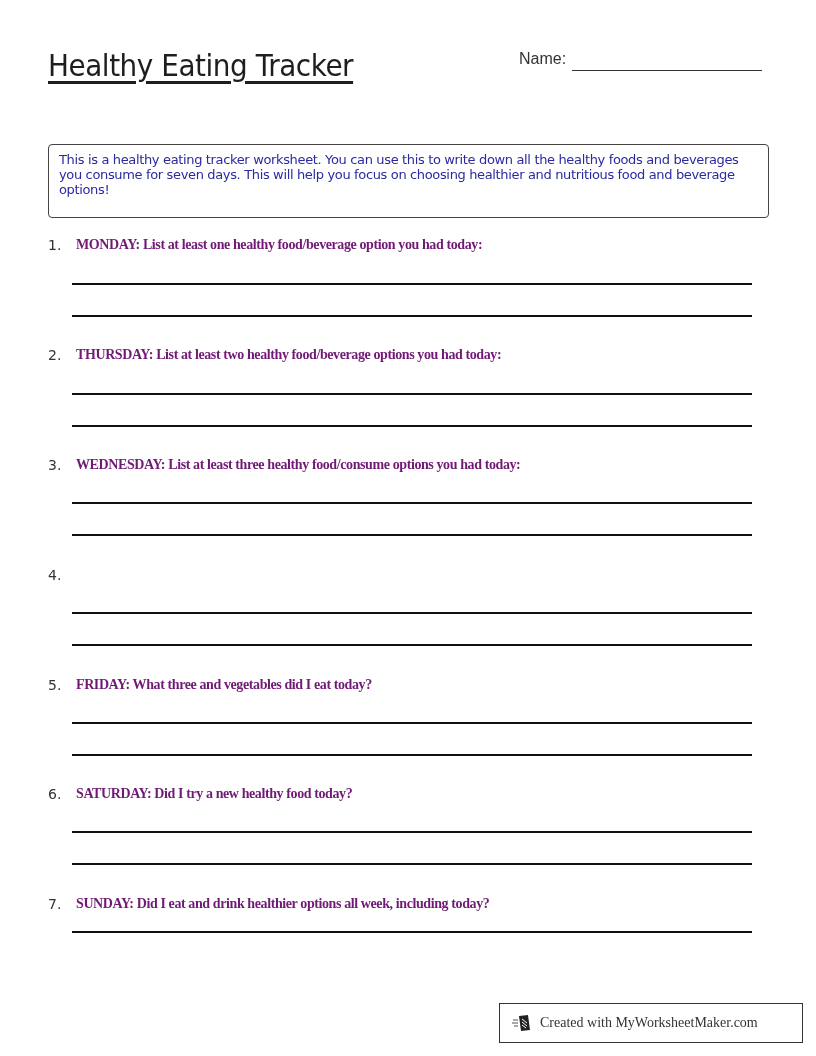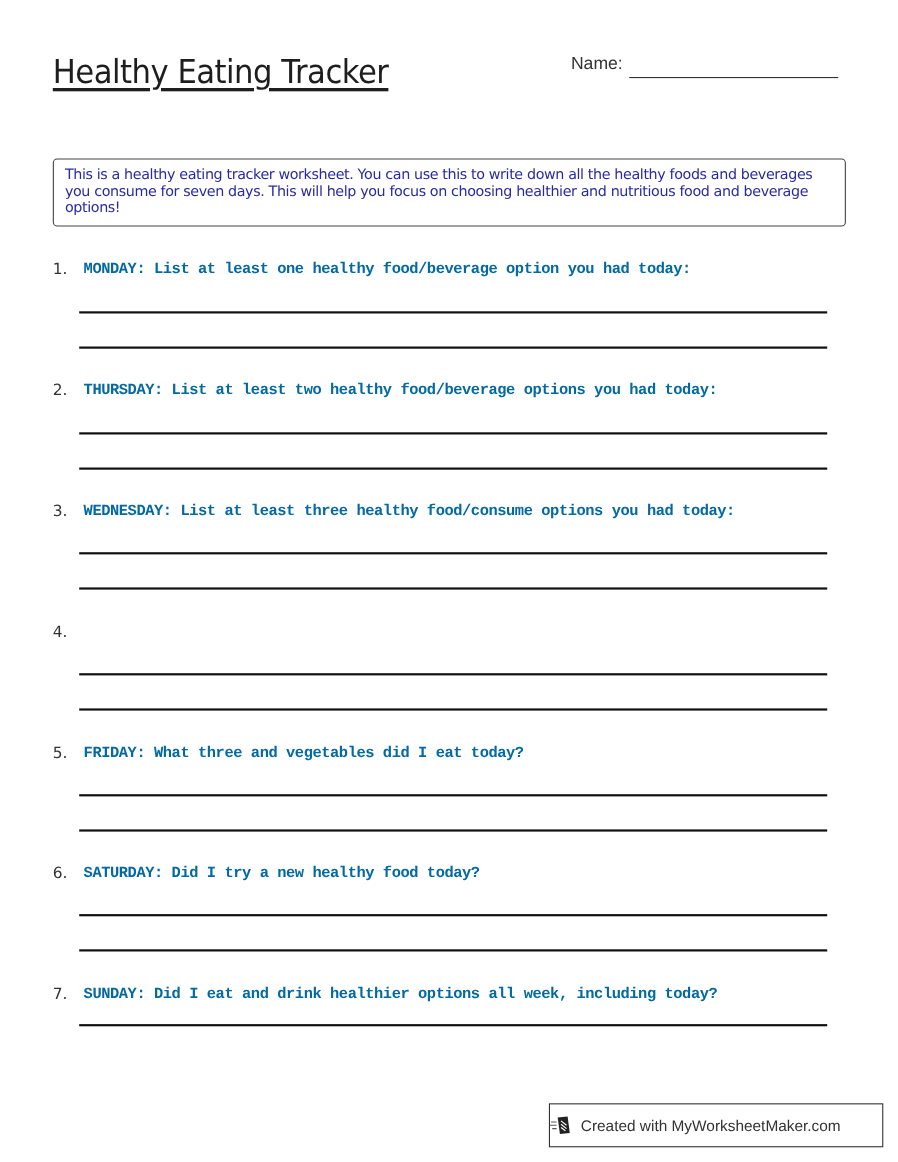--- a/index.html
+++ b/index.html
@@ -6,31 +6,31 @@
   body { width: 816px; height: 1056px; position: relative; overflow: hidden;
          font-family: "DejaVu Sans", sans-serif; color: #222; }
   .title { position: absolute; left: 48px; top: 48px; font-family: "DejaVu Sans", sans-serif;
            font-size: 30px; letter-spacing: -0.5px; color: #1e1e1e; text-decoration: underline;
            text-decoration-thickness: 3px; text-underline-offset: 5px; font-weight: normal;
            transform: scaleX(0.93); transform-origin: left top; }
   .name-wrap { position: absolute; left: 519px; top: 50px; display: flex; align-items: flex-end; }
   .name-label { font-family: Liberation Sans, sans-serif; font-size: 16px; color: #333; }
   .name-line { width: 190px; height: 0; border-bottom: 1.5px solid #333; margin-left: 6px; margin-bottom: -3px; }
   .intro { position: absolute; left: 48px; top: 144px; width: 700px; height: 46px;
-           border: 1.5px solid #444; border-radius: 4px; padding: 7px 9px 7px 10px;
+           border: 1.5px solid #444; border-radius: 4px; padding: 7px 9px 19px 10px;
            font-family: "DejaVu Sans", sans-serif; font-size: 13px; line-height: 15px;
            color: #2a2aa0; box-sizing: content-box; letter-spacing: -0.35px; }
   .q { position: absolute; left: 48px; width: 704px; }
   .q-head { display: flex; font-size: 14px; line-height: 18px; }
   .q-num { width: 28px; color: #333; font-family: "DejaVu Sans", sans-serif; }
-  .q-text { color: #0369a1; font-weight: bold; font-family: Liberation Mono, monospace; letter-spacing: -0.4px; }
+  .q-text { color: #701a75; font-weight: bold; font-family: Liberation Serif, serif; letter-spacing: -0.4px; }
   .ans-line { position: absolute; left: 24px; width: 680px; height: 0; border-top: 2px solid #111; }
   .footer { position: absolute; left: 499px; top: 1003px; width: 304px; height: 40px;
             border: 1.5px solid #333; display: flex; align-items: center; box-sizing: border-box;
-            font-family: Liberation Sans, sans-serif; font-size: 14px; color: #333; }
+            padding-left: 12px; font-family: Liberation Serif, serif; font-size: 14px; color: #333; }
   .footer-icon { width: 20px; height: 20px; margin-right: 8px; }
 </style>
 </head>
 <body>
 
 <div class="title">Healthy Eating Tracker</div>
 
 <div class="name-wrap">
   <span class="name-label">Name:</span>
   <span class="name-line"></span>

